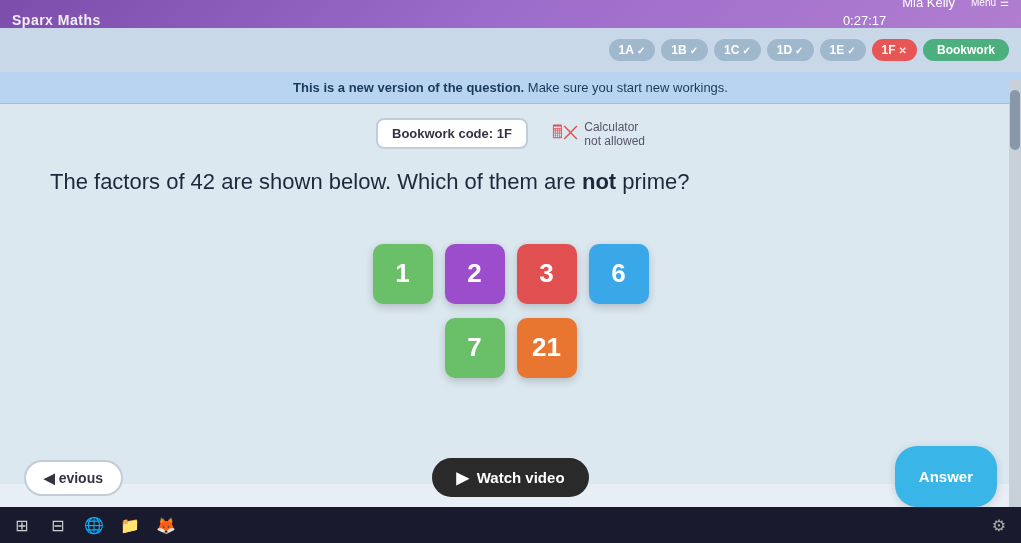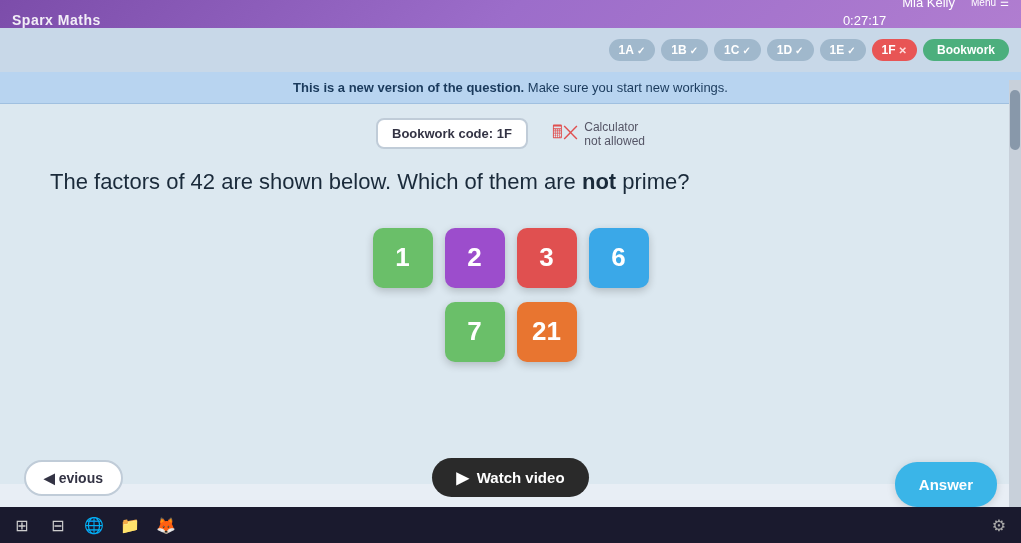--- a/index.html
+++ b/index.html
@@ -142,21 +142,21 @@
     .calculator-icon {
       font-size: 18px;
       color: #e05050;
     }
 
     
     .question-text {
       font-size: 22px;
       color: #1a2a3a;
       text-align: left;
-      margin-bottom: 30px;
+      margin-bottom: 46px;
       line-height: 1.4;
       padding: 0 20px;
     }
     .question-text strong {
       font-weight: 900;
     }
 
     
     .answer-grid {
       display: flex;
@@ -227,21 +227,21 @@
     }
 
     .answer-button {
       position: absolute;
       right: 24px;
       bottom: 36px;
       background: #3ab5e8;
       color: #fff;
       border: none;
       border-radius: 22px;
-      padding: 14px 24px;
+      padding: 22px 24px;
       font-size: 15px;
       font-weight: 700;
       cursor: pointer;
       box-shadow: 0 2px 8px rgba(0,0,0,0.15);
     }
 
     
     .taskbar {
       position: absolute;
       bottom: 0;

